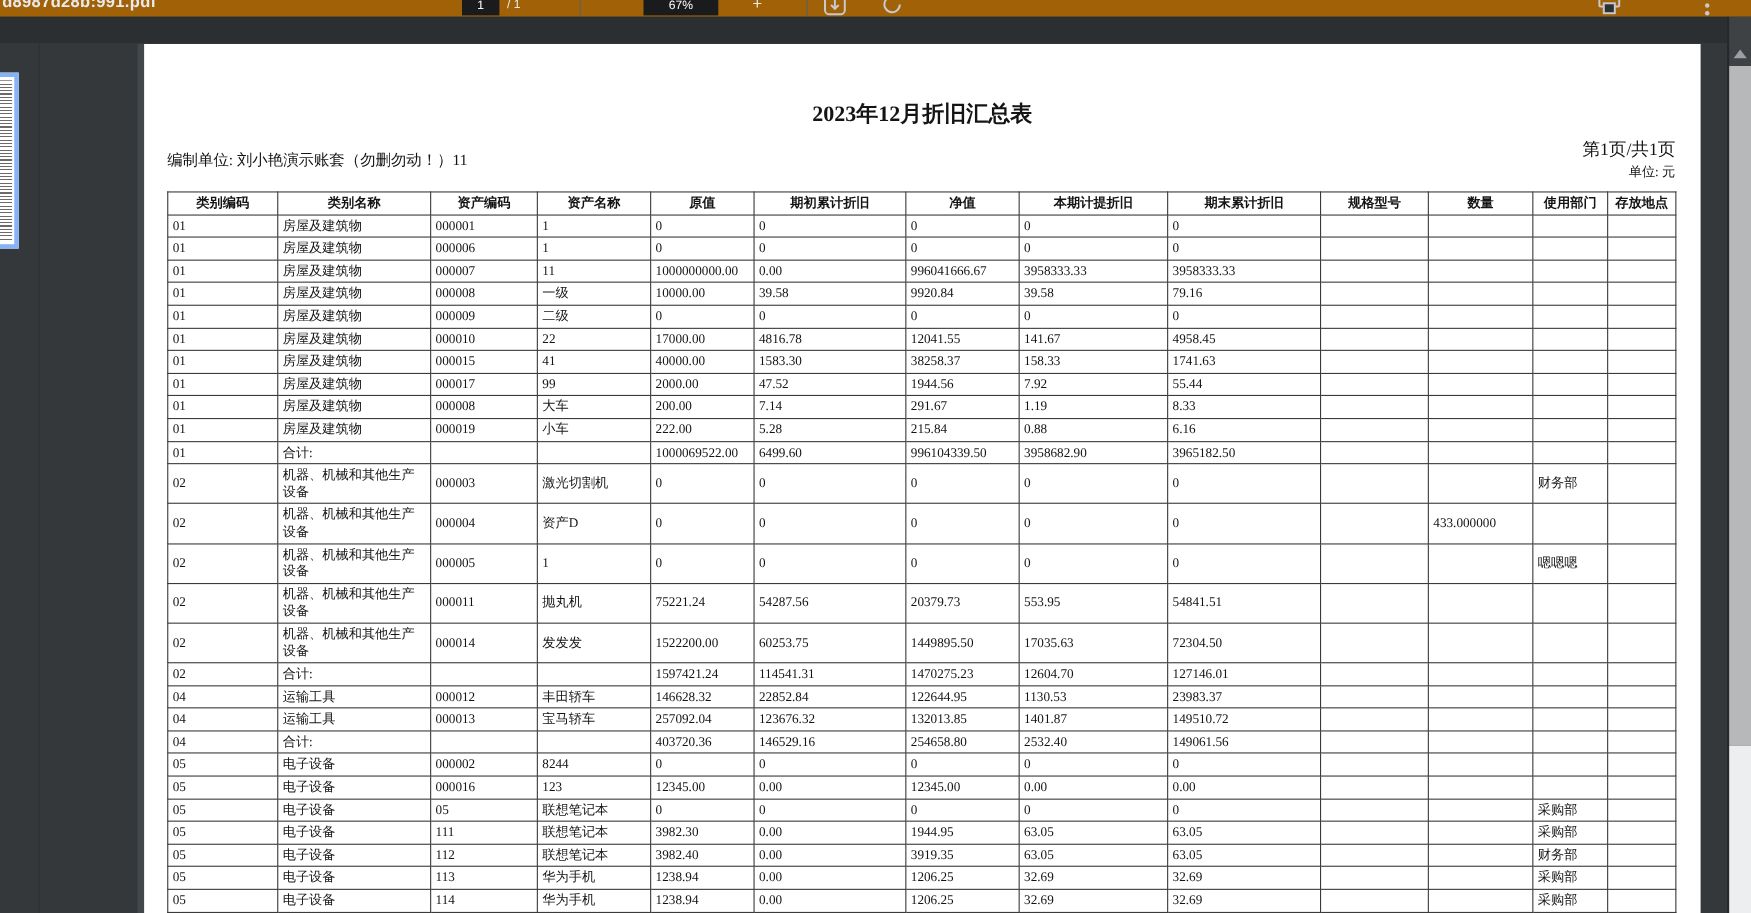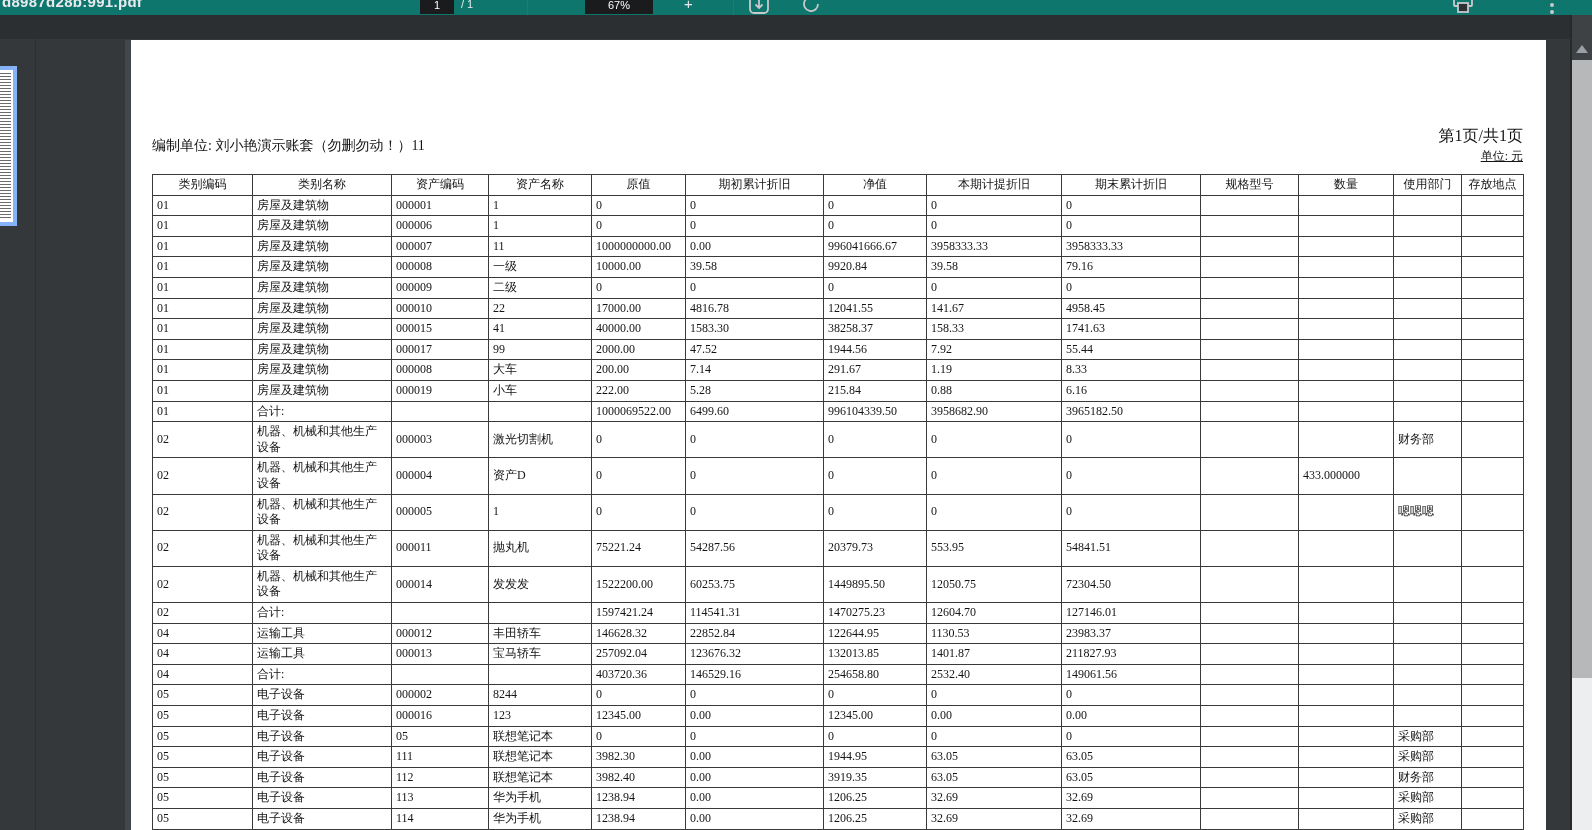--- a/index.html
+++ b/index.html
@@ -3,21 +3,21 @@
 <meta charset="utf-8">
 <style>
   * { box-sizing: border-box; }
   html,body { margin:0; padding:0; }
   body {
     width:1592px; height:830px; overflow:hidden; position:relative;
     background:#34383b; font-family:"Liberation Sans", sans-serif;
   }
   
   .toolbar { position:absolute; top:0; left:0; width:100%; height:15px;
-             background:#0f766e; overflow:hidden; z-index:30; }
+             background:#a16207; overflow:hidden; z-index:30; }
   .tb { position:absolute; color:#e8eaed; }
   .tb-filename { left:2px; top:-7px; font-weight:700; font-size:15px; letter-spacing:.3px; white-space:nowrap; }
   .tb-pagebox { left:420px; top:-3px; width:34px; height:17px; background:#191b1d;
                 color:#fff; font-size:11px; text-align:center; line-height:16px; border:0; }
   .tb-slash { left:461px; top:-2px; font-size:11px; }
   .tb-sep { top:0; width:1px; height:15px; background:#5c6063; }
   .tb-zoombox { left:585px; top:-3px; width:68px; height:17px; background:#191b1d;
                 color:#fff; font-size:11px; text-align:center; line-height:16px; }
   .tb-plus { left:684px; top:-5px; font-size:15px; font-weight:400; cursor:pointer; }
   .tb-icon { width:26px; height:26px; }
@@ -30,26 +30,26 @@
   .thumb-stripes { margin:3px 2px; height:146px;
      background:repeating-linear-gradient(#6b6b6b 0 1px, #ffffff 1px 3px); }
   
   .page-glow { position:absolute; left:125px; top:40px; width:6px; height:790px; background:#42474b; }
   .page { position:absolute; left:131px; top:40px; width:1415px; height:1120px;
           background:#ffffff; z-index:4; font-family:"Liberation Serif","DejaVu Serif",serif; color:#141414; }
   .doc-title { position:absolute; top:50px; left:0; width:100%; text-align:center;
                font-size:20px; font-weight:700; }
   .meta-prepared { position:absolute; top:97px; left:21px; font-size:14px; }
   .meta-pageinfo { position:absolute; top:86px; right:23px; font-size:16px; }
-  .meta-unit     { position:absolute; top:108px; right:23px; font-size:12px;text-decoration:underline; }
+  .meta-unit     { position:absolute; top:108px; right:23px; font-size:12px; }
   
   table.dep { position:absolute; top:134px; left:21px; width:1371px;
               border-collapse:collapse; table-layout:fixed; font-size:12px; }
   .dep th, .dep td { border:1px solid #3a3a3a; padding:2px 4px; overflow:hidden; line-height:1.3; }
-  .dep th { font-weight:400; text-align:center; height:19px; }
+  .dep th { font-weight:700; text-align:center; height:19px; }
   .dep td { text-align:left; height:19px; vertical-align:middle; word-break:break-all; }
   
   .scroll-area { position:absolute; right:0; top:15px; width:22px; height:815px;
                  background:#3e4245; border-left:2px solid #26292c; z-index:20; }
   .scroll-up { position:absolute; top:27px; left:0; width:20px; height:16px; cursor:pointer; }
   .scroll-up .tri { width:0; height:0; margin:3px auto 0 auto;
       border-left:6px solid transparent; border-right:6px solid transparent;
       border-bottom:8px solid #9aa0a6; }
   .scroll-thumb { position:absolute; top:45px; left:0; width:20px; height:618px;
                   background:#b6b8ba; cursor:pointer; }
@@ -97,20 +97,21 @@
 
 <div class="shadow-band"></div>
 <div class="sidebar-edge"></div>
 
 <div class="thumbnail">
   <div class="thumb-stripes"></div>
 </div>
 
 <div class="page-glow"></div>
 <div class="page">
+  <div class="doc-title">2023年12月折旧汇总表</div>
   <div class="meta-prepared">编制单位: 刘小艳演示账套（勿删勿动！）11</div>
   <div class="meta-pageinfo">第1页/共1页</div>
   <div class="meta-unit">单位: 元</div>
 
   <table class="dep">
     <colgroup>
       <col style="width:100px">
         <col style="width:139px">
         <col style="width:97px">
         <col style="width:103px">
@@ -368,21 +369,21 @@
           <td></td>
         </tr>
         <tr>
           <td>02</td>
           <td>机器、机械和其他生产设备</td>
           <td>000014</td>
           <td>发发发</td>
           <td>1522200.00</td>
           <td>60253.75</td>
           <td>1449895.50</td>
-          <td>12050.75</td>
+          <td>17035.63</td>
           <td>72304.50</td>
           <td></td>
           <td></td>
           <td></td>
           <td></td>
         </tr>
         <tr>
           <td>02</td>
           <td>合计:</td>
           <td></td>
@@ -414,21 +415,21 @@
         </tr>
         <tr>
           <td>04</td>
           <td>运输工具</td>
           <td>000013</td>
           <td>宝马轿车</td>
           <td>257092.04</td>
           <td>123676.32</td>
           <td>132013.85</td>
           <td>1401.87</td>
-          <td>211827.93</td>
+          <td>149510.72</td>
           <td></td>
           <td></td>
           <td></td>
           <td></td>
         </tr>
         <tr>
           <td>04</td>
           <td>合计:</td>
           <td></td>
           <td></td>

